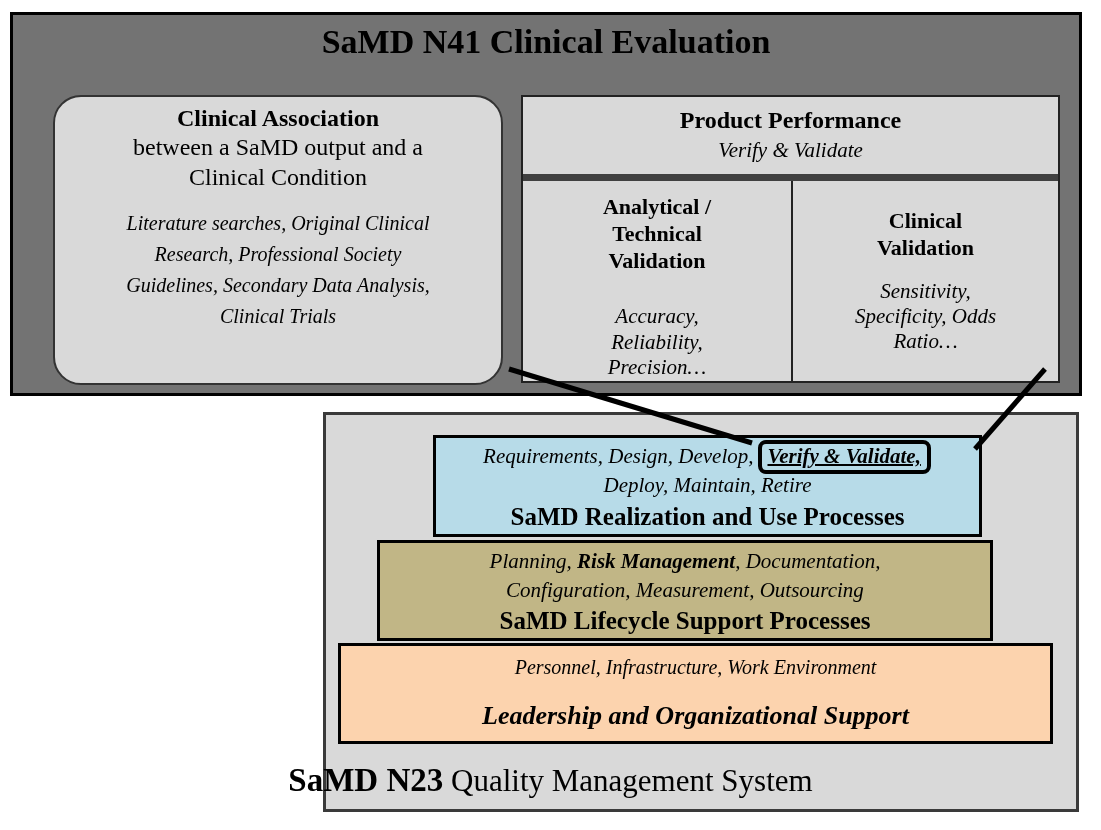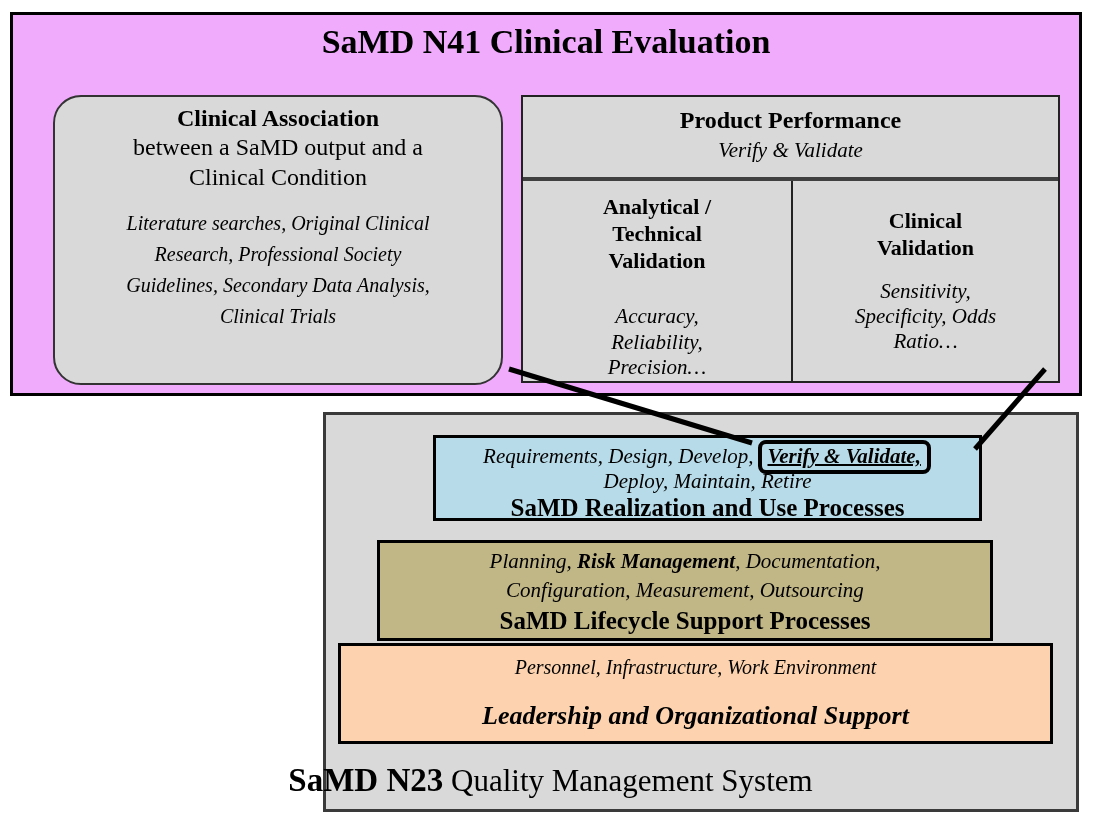--- a/index.html
+++ b/index.html
@@ -14,42 +14,42 @@
     height: 830px;
     background: #fff;
     overflow: hidden;
   }
   .box { position: absolute; }
   .pre { white-space: pre-line; }
 
   
   .n41-panel {
     left: 10px; top: 12px; width: 1072px; height: 384px;
-    background: #f0abfc; border: 3px solid #000;
+    background: #737373; border: 3px solid #000;
   }
   .n41-title {
     position: absolute; left: 0; top: 8px; width: 100%;
     text-align: center; font-weight: bold; font-size: 34px;
   }
   .ca-box {
     left: 40px; top: 80px; width: 450px; height: 290px;
     border: 2px solid #333; text-align: center;
     padding-top: 7px;
   }
   .ca-title { font-weight: bold; font-size: 24px; line-height: 1.22; }
   .ca-subtitle { font-size: 24px; line-height: 1.24; }
   .ca-methods { font-style: italic; font-size: 20px; line-height: 1.55; margin-top: 15px; }
 
   .pp-box {
     left: 508px; top: 80px; width: 539px; height: 288px;
     border: 2px solid #222; display: flex; flex-direction: column;
     text-align: center;
   }
   .pp-header {
-    height: 84px; border-bottom: 4px solid #404040; padding-top: 9px;
+    height: 84px; border-bottom: 7px solid #404040; padding-top: 9px;
   }
   .pp-title { font-weight: bold; font-size: 24px; line-height: 1.2; }
   .pp-subtitle { font-style: italic; font-size: 21px; margin-top: 3px; }
   .pp-row { flex: 1; display: flex; }
   .pp-cell-left {
     width: 270px; border-right: 2px solid #222; padding-top: 13px;
   }
   .pp-cell-right { flex: 1; padding-top: 27px; }
   .pp-cell-title { font-weight: bold; font-size: 22px; line-height: 1.22; }
   .pp-cell-items { font-style: italic; font-size: 21px; line-height: 1.2; }
@@ -61,21 +61,21 @@
     left: 323px; top: 412px; width: 756px; height: 400px;
     border: 3px solid #3a3a3a;
   }
   .layer {
     border: 3px solid #000; text-align: center;
     display: flex; flex-direction: column; justify-content: space-between;
   }
   .layer-items { font-style: italic; font-size: 21px; line-height: 1.18; }
   .layer-title { font-weight: bold; font-size: 25px; line-height: 1.1; padding-bottom: 4px; }
 
-  .realization-box { left: 433px; top: 435px; width: 549px; height: 86px; padding-top: 6px; }
+  .realization-box { left: 433px; top: 435px; width: 549px; height: 102px; padding-top: 6px; }
   .lifecycle-box   { left: 377px; top: 540px; width: 616px; height: 101px; padding-top: 6px; }
   .leadership-box  { left: 338px; top: 643px; width: 715px; height: 101px; padding: 10px 0 6px 0; }
   .leadership-box .layer-items { font-size: 20px; font-style: italic; }
   .leadership-box .layer-title { font-size: 26px; font-style: italic; }
 
   .vv-highlight {
     display: inline-block;
     border: 4px solid #000; border-radius: 8px;
     padding: 0 6px 1px 5px;
     margin: -5px 1px -8px 5px;

